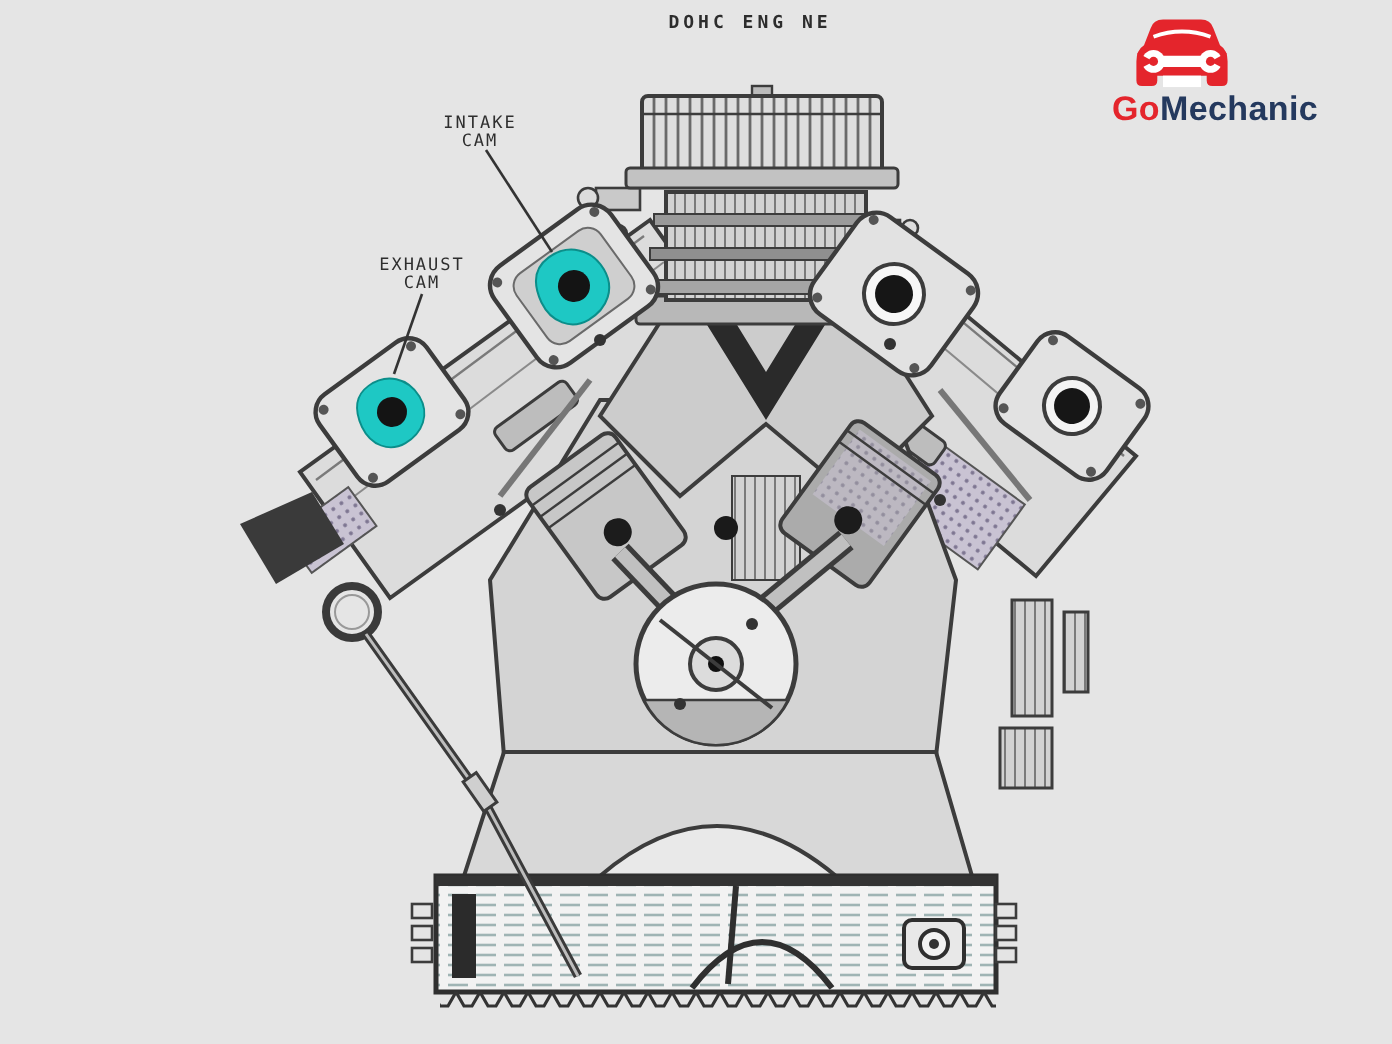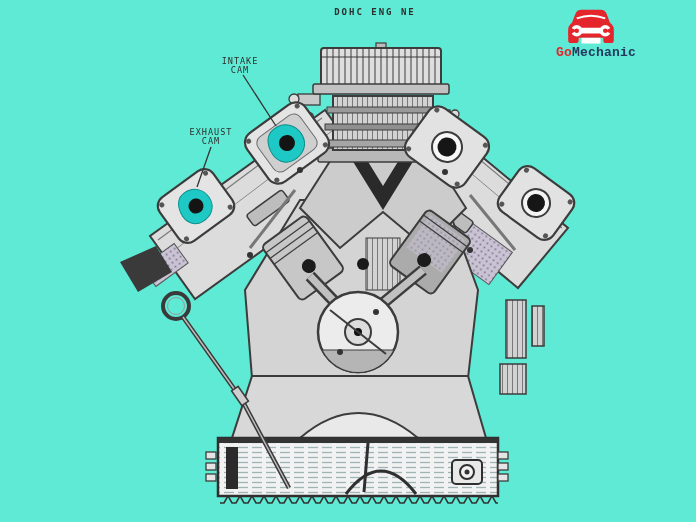--- a/index.html
+++ b/index.html
@@ -1,30 +1,30 @@
 <!DOCTYPE html>
 <html><head>
 <meta charset="utf-8">
 <style>
   html,body{margin:0;padding:0;background:#ffffff;}
   .canvas{
-    position:relative;width:696px;height:522px;background:#5eead4;
+    position:relative;width:696px;height:522px;background:#e5e5e5;
     overflow:hidden;font-family:"DejaVu Sans",sans-serif;
   }
   .diagram-title{
     position:absolute;left:328px;top:7px;width:94px;text-align:center;
     font-family:"DejaVu Sans Mono","Liberation Mono",monospace;
     font-size:9px;font-weight:bold;letter-spacing:2px;color:#2d2d2d;
     white-space:nowrap;
   }
   .logo{position:absolute;left:556px;top:6px;width:80px;}
   .logo-car{display:block;margin-left:5px;}
   .logo-text{
-    font-family:Liberation Mono, monospace;
-    font-size:13px;font-weight:bold;margin-top:1px;letter-spacing:.2px;
+    font-family:Liberation Sans, sans-serif;
+    font-size:17px;font-weight:bold;margin-top:1px;letter-spacing:.2px;
     white-space:nowrap;
   }
   .logo-text .go{color:#e4252c;}
   .logo-text .mech{color:#24395e;}
   svg text.cam-label{
     font-family:"DejaVu Sans Mono","Liberation Mono",monospace;
     font-size:8.5px;letter-spacing:1px;fill:#2e2e2e;
   }
 </style>
 </head>

